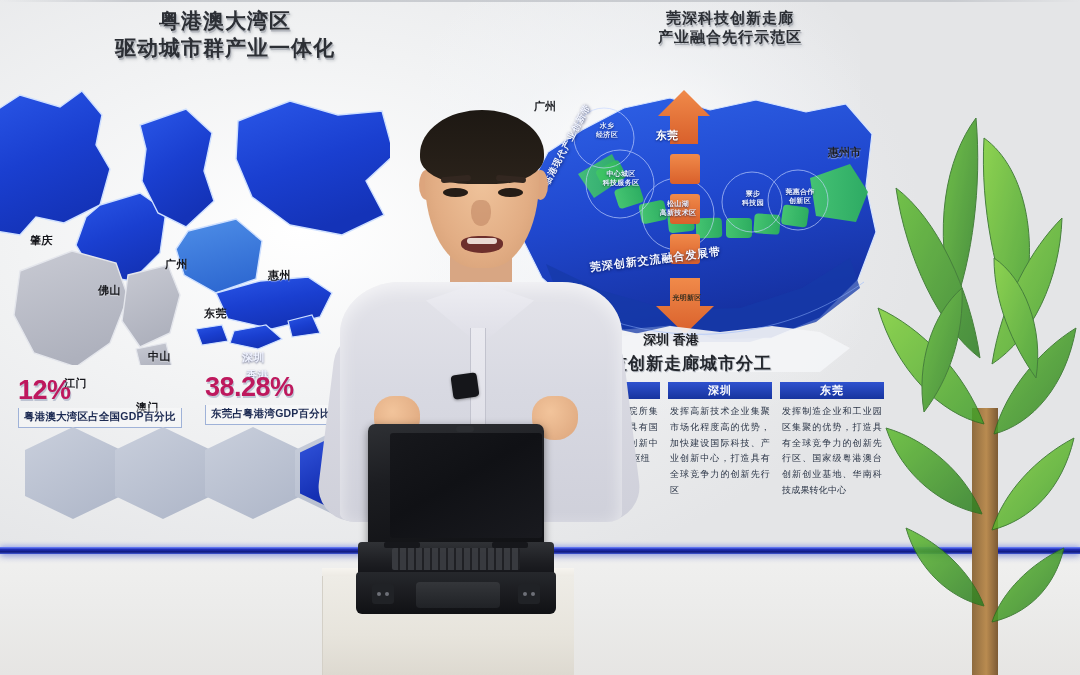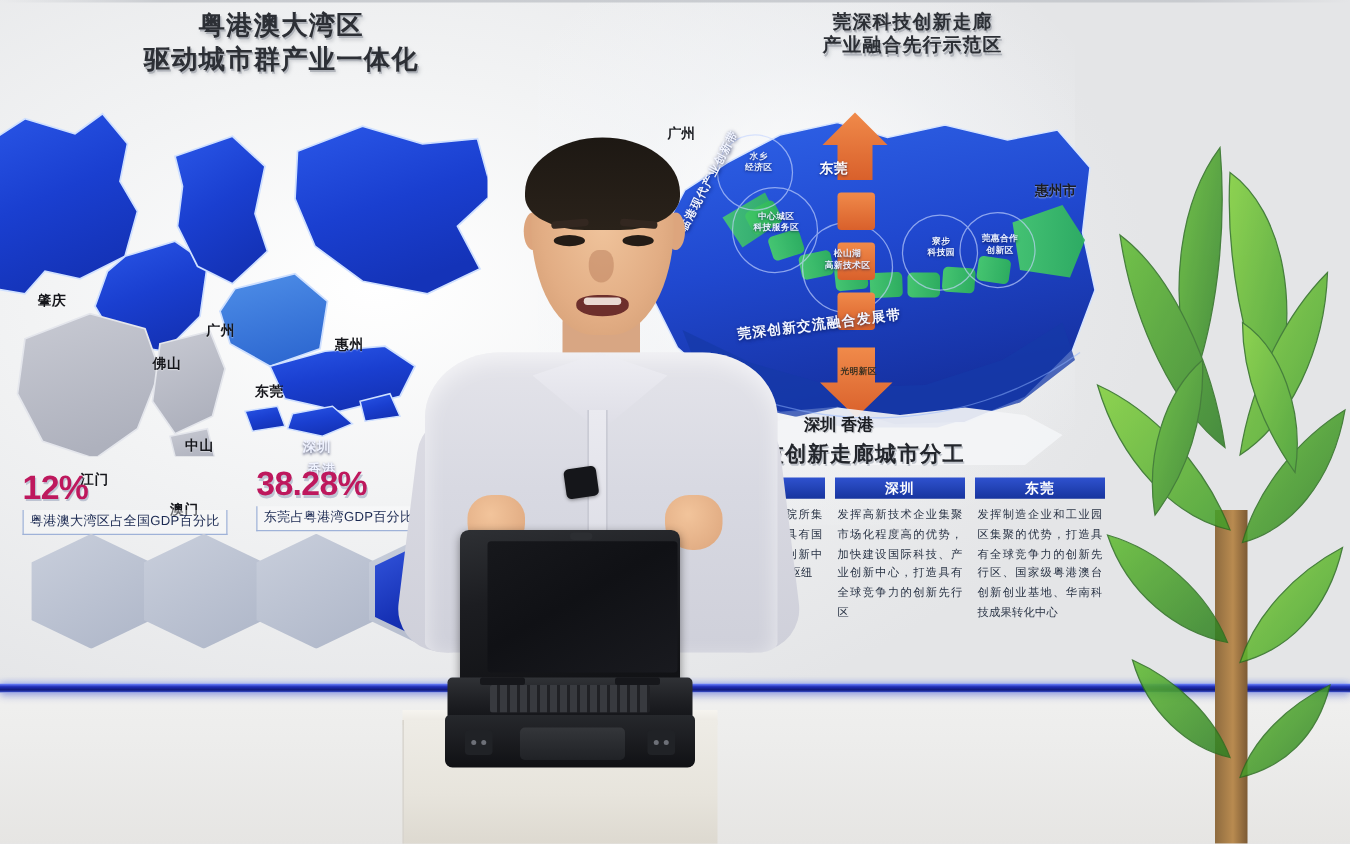--- a/index.html
+++ b/index.html
@@ -79,21 +79,21 @@
 
   
   .pct-block { position:absolute; }
   .pct-value {
     color:#be185d; font-size:27px; font-weight:bold; letter-spacing:-.5px;
     text-shadow:1px 2px 0 rgba(150,160,185,.55);
   }
   .pct-caption {
     display:inline-block; margin-top:2px; padding:2px 5px 3px;
     border:1px solid #9fb2d8; border-top:none;
-    color:#1c2a52; font-size:10.5px; font-weight:normal; letter-spacing:.2px;
+    color:#1c2a52; font-size:10.5px; font-weight:bold; letter-spacing:.2px;
     background:rgba(255,255,255,.35);
   }
   .hex-row { position:absolute; left:20px; top:432px; width:380px; height:85px; }
   .hex {
     position:absolute; width:86px; height:82px;
     display:flex; align-items:center; justify-content:center;
     clip-path:polygon(50% 0%,100% 25%,100% 75%,50% 100%,0% 75%,0% 25%);
     background:linear-gradient(150deg,#3558e0 0%,#1530b4 55%,#0d2391 100%);
     box-shadow:0 3px 6px rgba(20,40,120,.35);
   }
@@ -299,21 +299,21 @@
       <path d="M298 236 L322 230 L330 248 L302 252 Z" fill="url(#mb)" stroke="#cfe0ff" stroke-width="1.2"></path>
 
       <path d="M30 186 L82 166 L126 178 L138 212 L120 258 L86 282 L44 268 L24 230 Z" fill="url(#mg)" stroke="#e4e6ec" stroke-width="1.4"></path>
 
       <path d="M138 190 L178 180 L190 210 L180 248 L150 262 L132 236 Z" fill="url(#mg)" stroke="#e4e6ec" stroke-width="1.4"></path>
 
       <path d="M146 264 L176 258 L182 282 L152 288 Z" fill="url(#mg)" stroke="#e4e6ec" stroke-width="1.2"></path>
     </svg>
     <div class="city-lbl" style="left:40px;top:148px">肇庆</div>
     <div class="city-lbl" style="left:175px;top:172px">广州</div>
-    <div class="city-lbl" style="left:132px;top:198px">佛山</div>
+    <div class="city-lbl" style="left:108px;top:198px">佛山</div>
     <div class="city-lbl" style="left:278px;top:183px">惠州</div>
     <div class="city-lbl" style="left:214px;top:221px">东莞</div>
     <div class="city-lbl" style="left:158px;top:264px">中山</div>
     <div class="city-lbl" style="left:74px;top:291px">江门</div>
     <div class="city-lbl" style="left:146px;top:315px">澳门</div>
     <div class="city-lbl light" style="left:252px;top:265px">深圳</div>
     <div class="city-lbl light" style="left:256px;top:283px">香港</div>
   </div>
 
   <div class="map-right">

